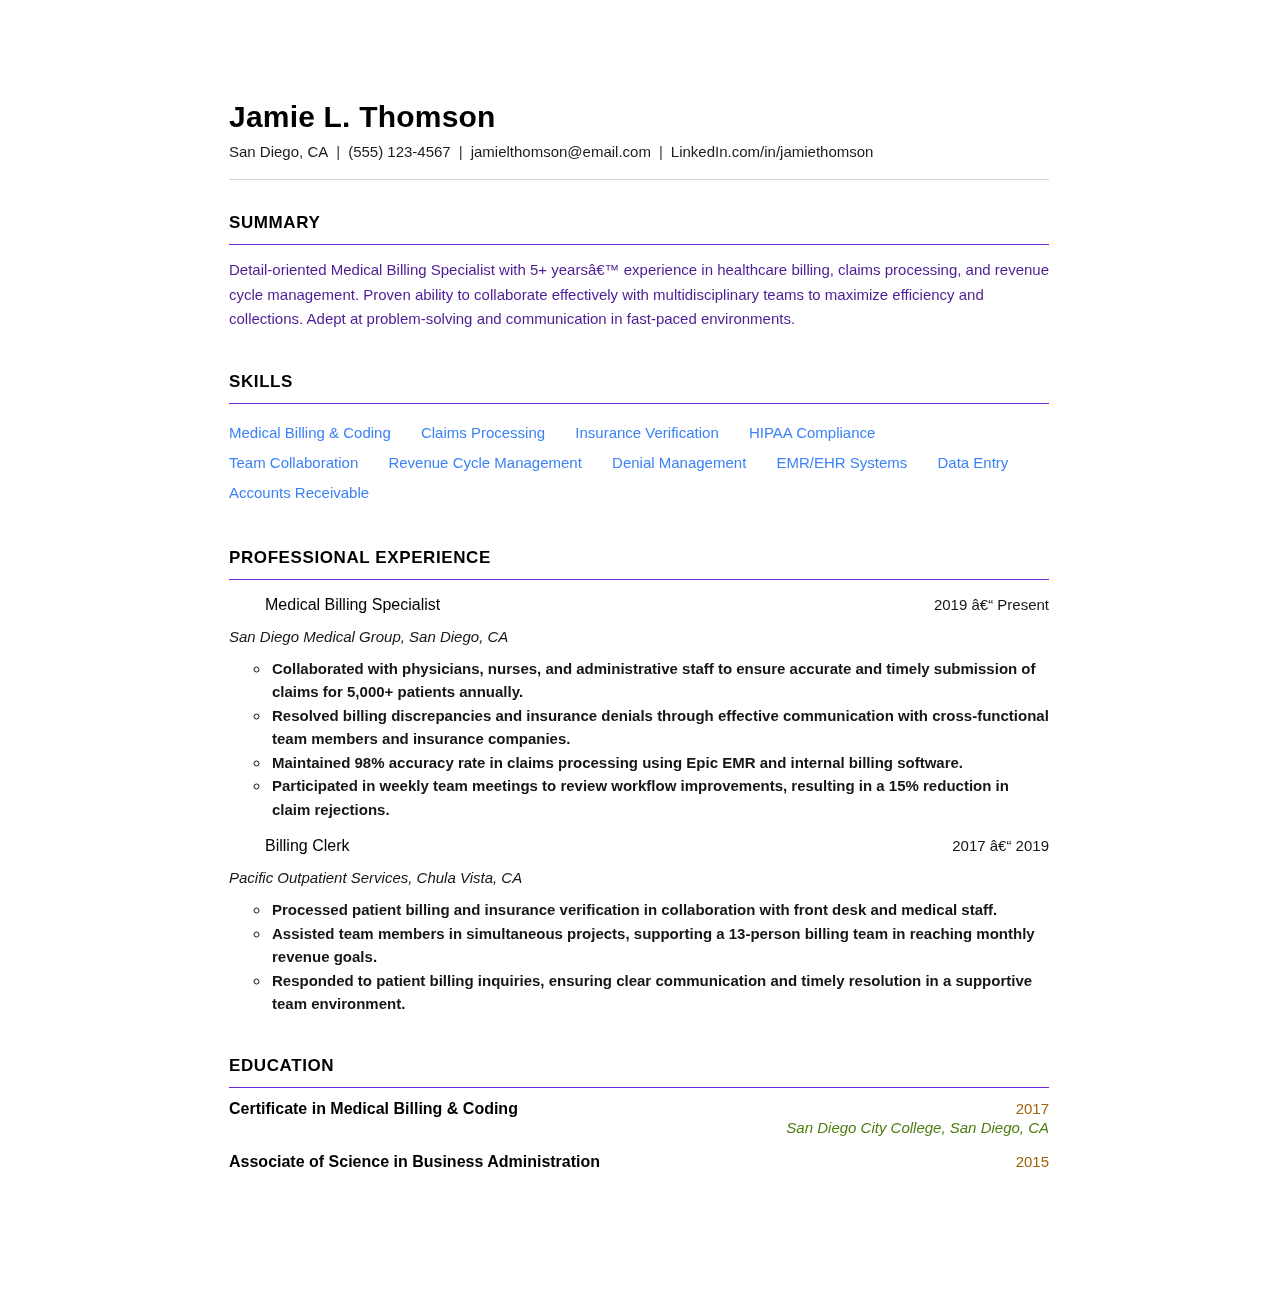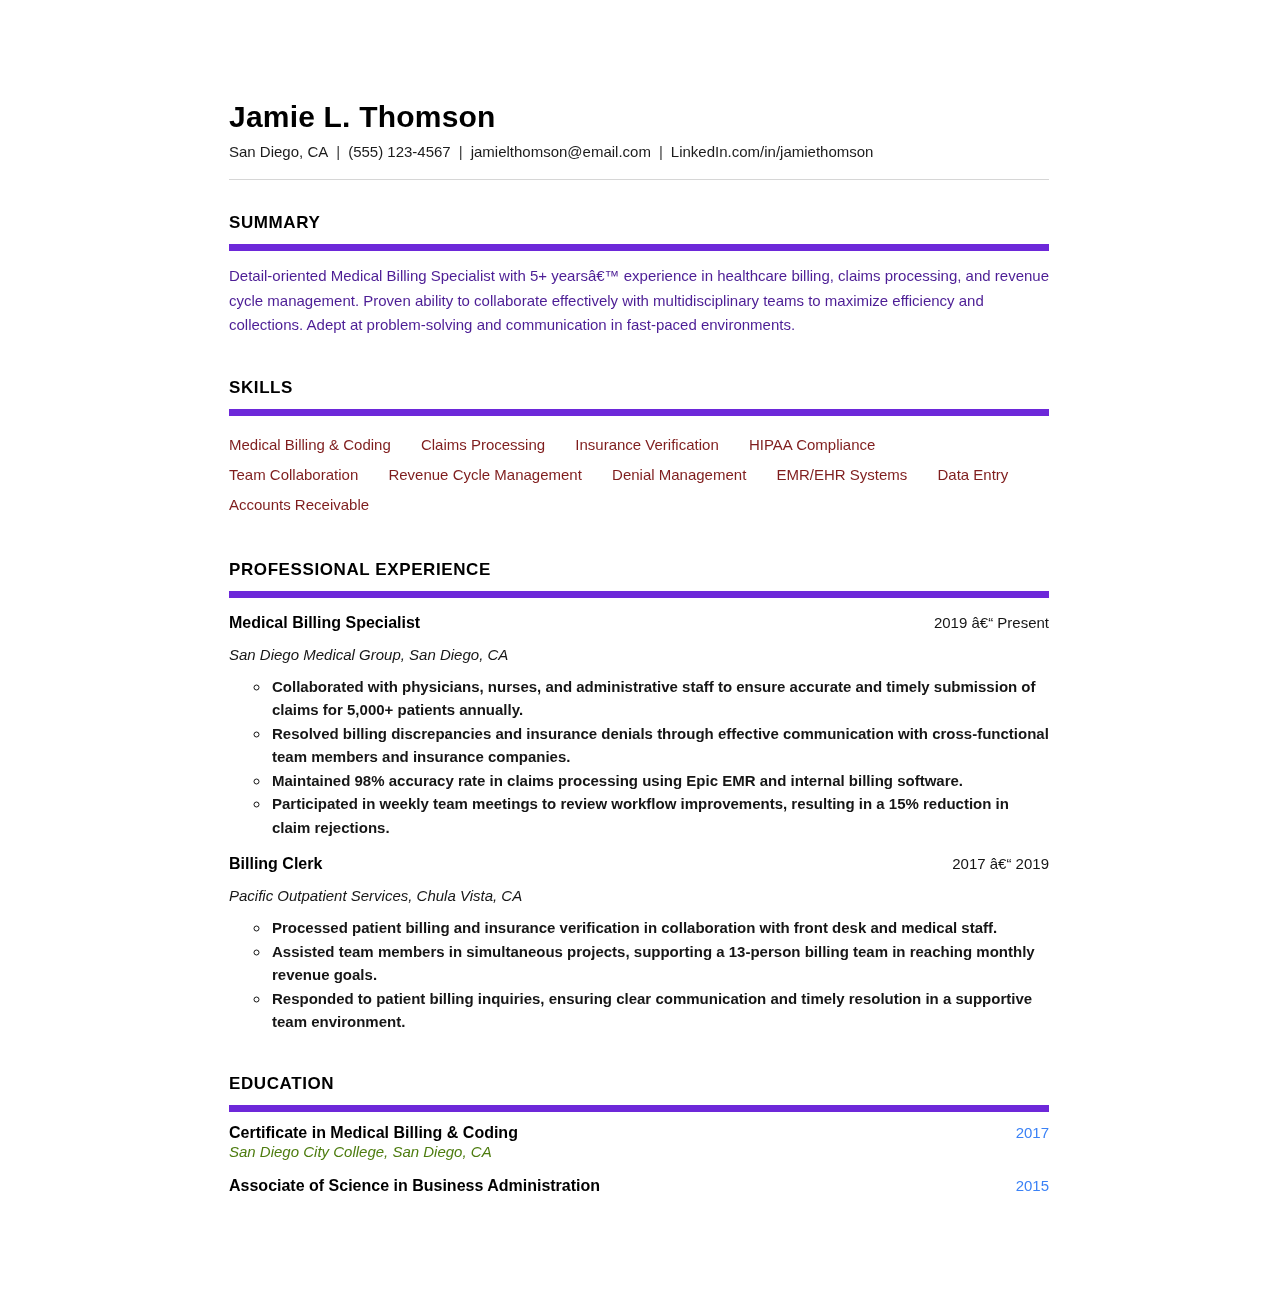--- a/index.html
+++ b/index.html
@@ -38,49 +38,50 @@
     border-top: 1px solid #d6d6d6;
     margin: 19px 0 0 0;
   }
   h2.section-heading {
     font-size: 17px;
     font-weight: bold;
     color: #000;
     letter-spacing: 0.6px;
     margin: 33px 0 0 0;
     padding-bottom: 11px;
-    border-bottom: 7px solid #6d28d9;
+    border-bottom: 1px solid #6d28d9;
   }
   h2.mt-lg { margin-top: 40px; }
   .summary-text {
     font-size: 15px;
     line-height: 24.5px;
     color: #4c1d95;
     margin: 13px 0 0 0;
   }
   .skills-list {
     margin-top: 14px;
     font-size: 15px;
     line-height: 30px;
-    color: #7f1d1d;
+    color: #3b82f6;
   }
   .skill {
     display: inline-block;
     margin-right: 26px;
   }
   .job { margin-top: 16px; }
   .job-head {
     display: flex;
     justify-content: space-between;
     align-items: baseline;
   }
   .job-title {
     font-size: 16px;
-    font-weight: bold;
-    color: #000;
+    font-weight: normal;
+    color: #000;
+    margin-left: 36px;
   }
   .job-dates {
     font-size: 15px;
     color: #161616;
   }
   .job-company {
     font-size: 15px;
     font-style: italic;
     color: #161616;
     margin-top: 14px;
@@ -90,37 +91,37 @@
     margin: 12px 0 0 0;
     padding-left: 41px;
     font-weight: bold;
   }
   ul.bullets li {
     font-size: 15px;
     line-height: 23.5px;
     color: #161616;
     padding-left: 2px;
   }
-  .edu-list { margin-top: 12px; }
+  .edu-list { margin-top: 12px; text-align: right; }
   .edu { margin-top: 16px; }
   .edu:first-child { margin-top: 0; }
   .edu-head {
     display: flex;
     justify-content: space-between;
     align-items: baseline;
   }
   .edu-degree {
     font-size: 16px;
     font-weight: bold;
     line-height: 18px;
     color: #000;
   }
   .edu-year {
     font-size: 15px;
-    color: #3b82f6;
+    color: #a16207;
   }
   .edu-school {
     font-size: 15px;
     font-style: italic;
     line-height: 18px;
     color: #4d7c0f;
     margin-top: 1px;
   }
 </style>
 </head>

